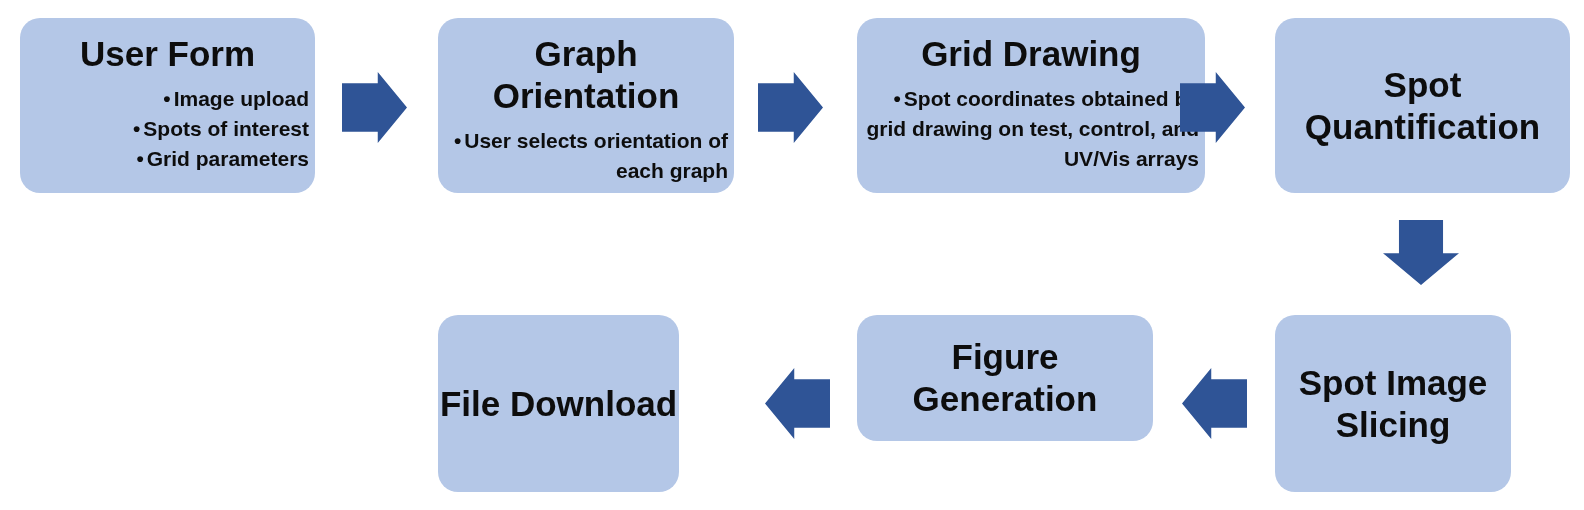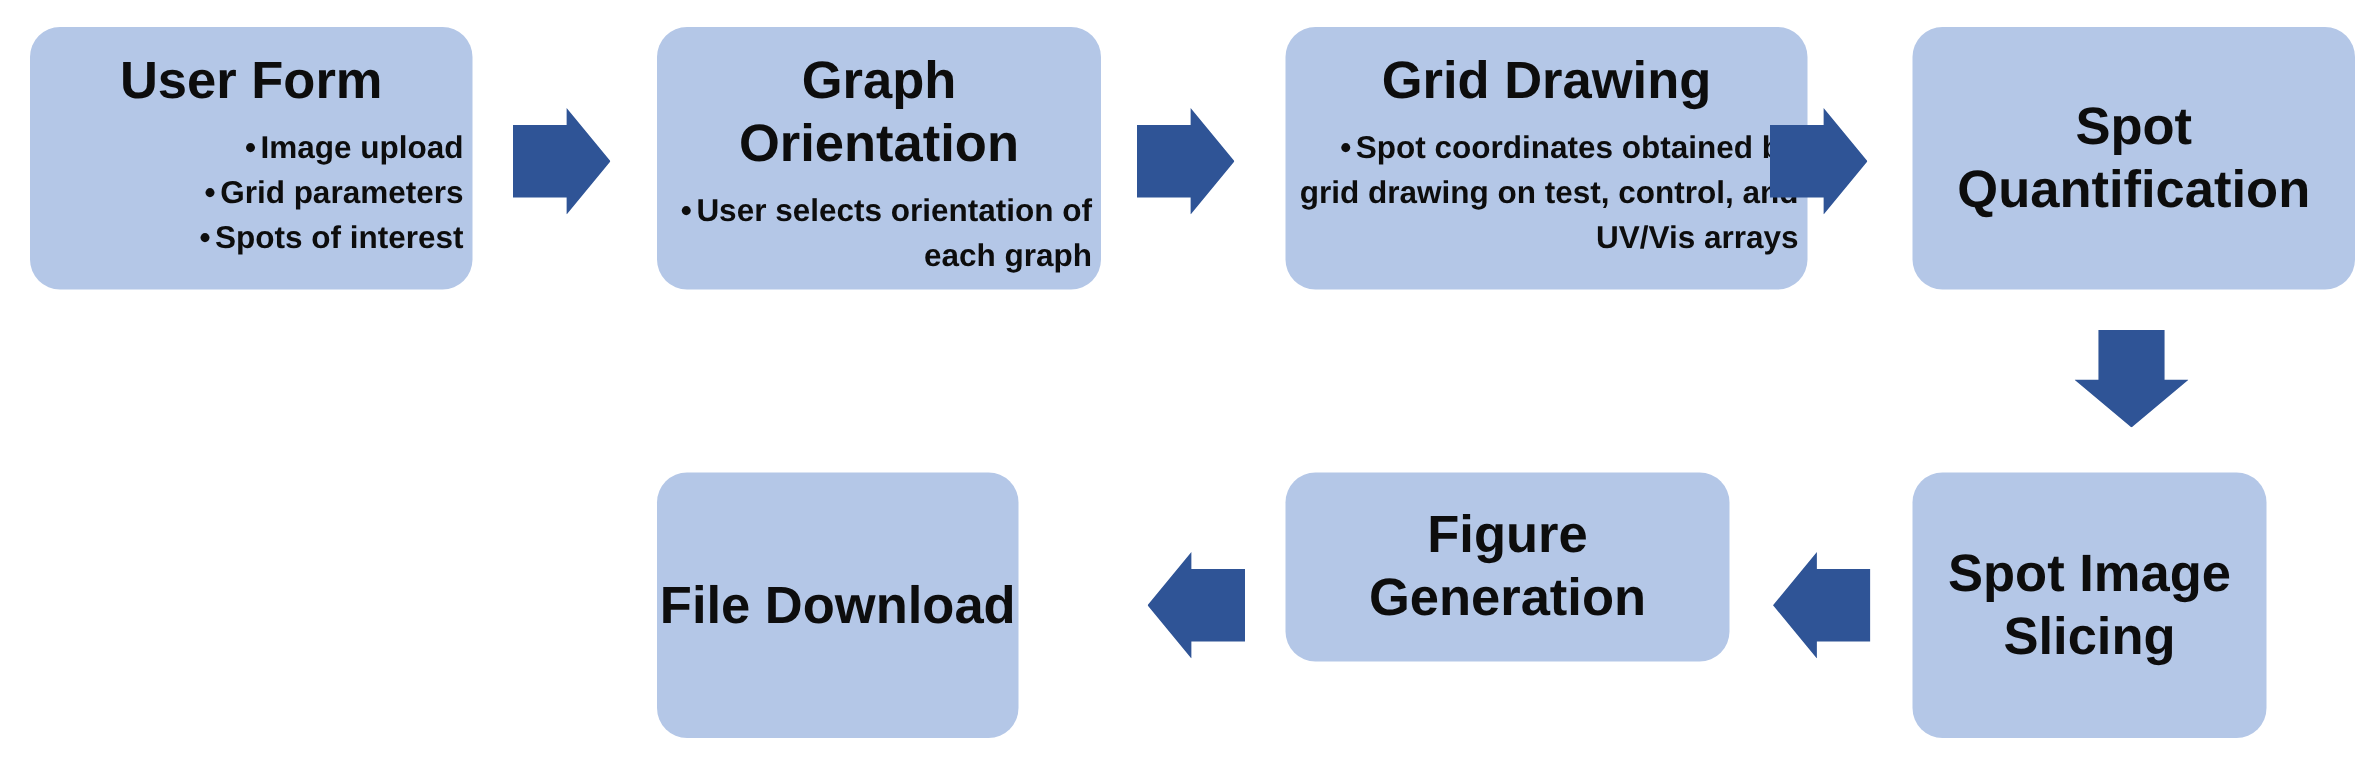--- a/index.html
+++ b/index.html
@@ -71,22 +71,22 @@
 </style>
 </head>
 <body>
 
 <div class="canvas">
 
   <div class="box with-bullets b1">
     <div class="title">User Form</div>
     <ul class="bullets">
       <li>Image upload</li>
+      <li>Spots of interest</li>
       <li>Grid parameters</li>
-      <li>Spots of interest</li>
     </ul>
   </div>
 
   <div class="arrow right a1"></div>
 
   <div class="box with-bullets b2">
     <div class="title">Graph Orientation</div>
     <ul class="bullets">
       <li>User selects orientation of each graph</li>
     </ul>

